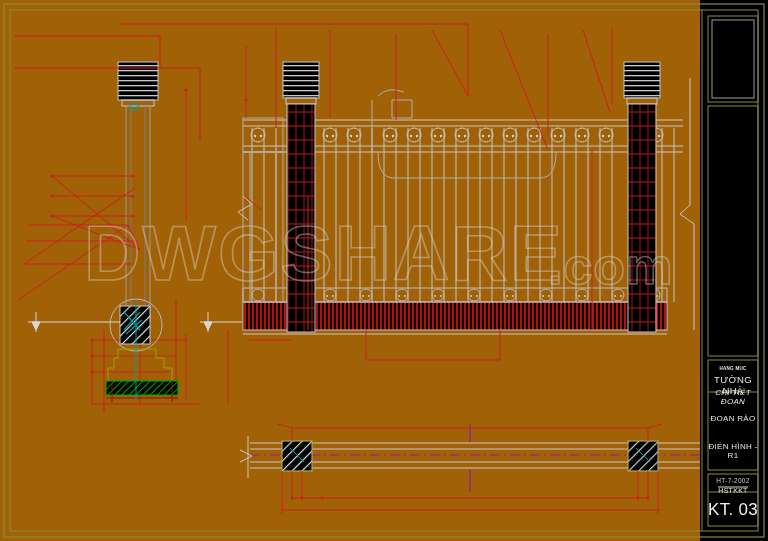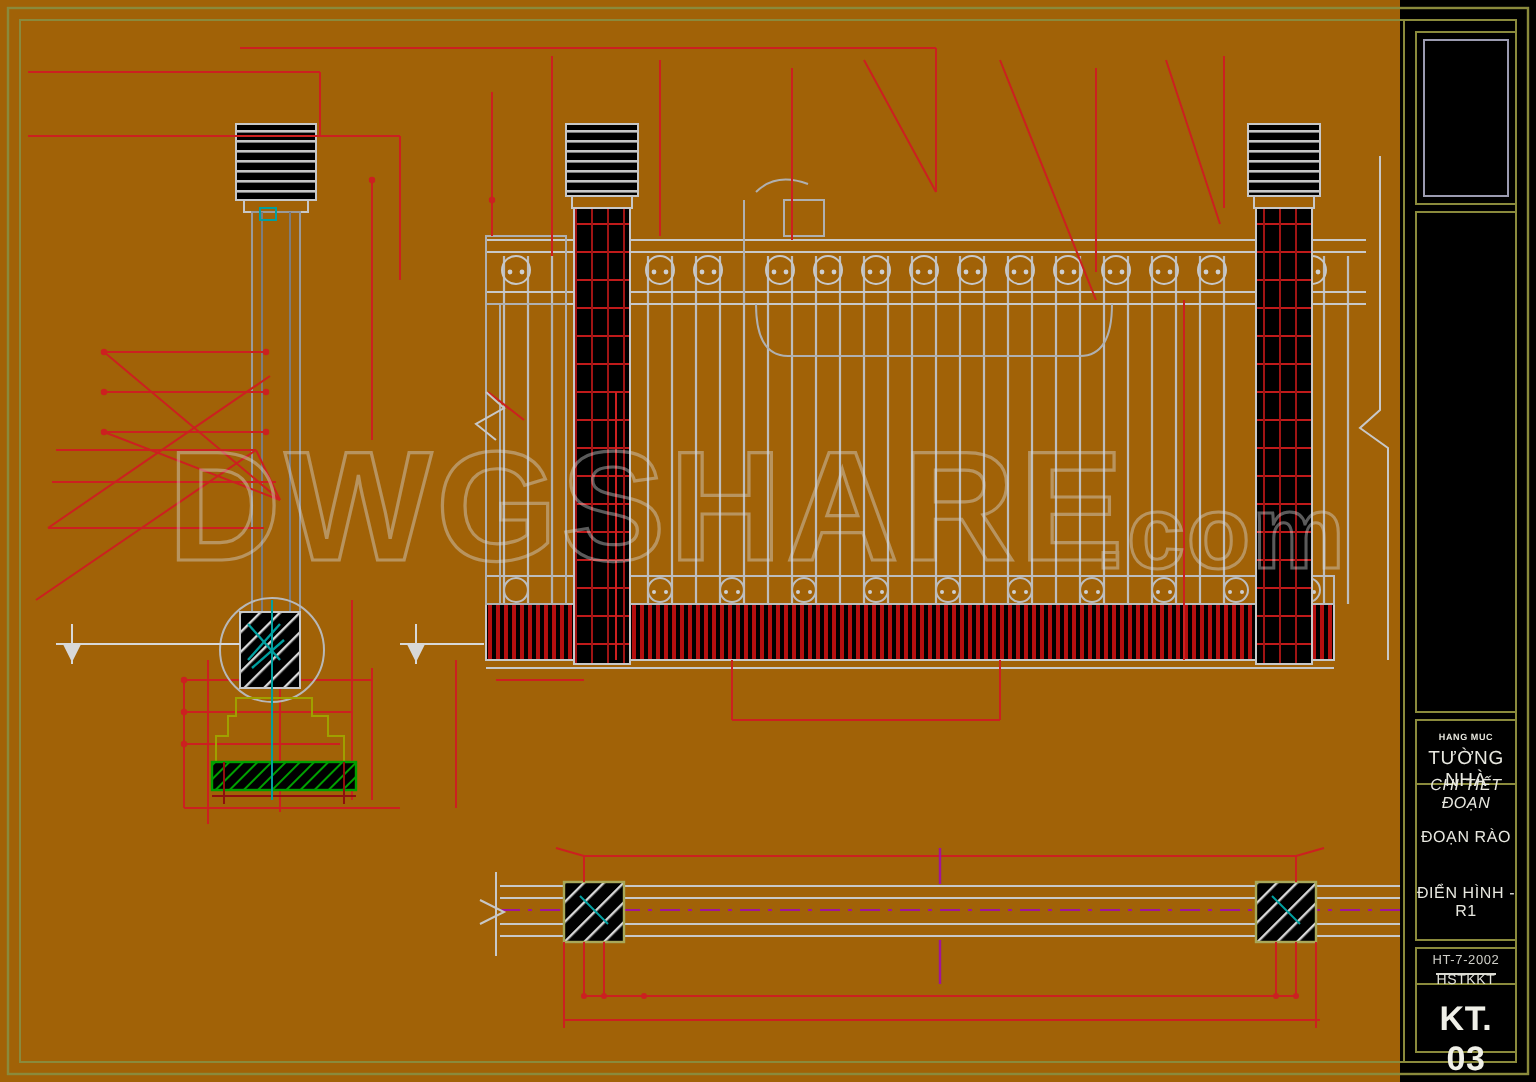--- a/index.html
+++ b/index.html
@@ -414,15 +414,15 @@
 <div class="tb-cell" style="left:708px;top:366px;width:50px;font-size:4.5px;font-weight:bold;">HANG MUC</div>
 
 <div class="tb-cell" style="left:708px;top:374px;width:50px;font-size:9.5px;">TƯỜNG NHÀ</div>
 
 <div class="tb-cell" style="left:706px;top:388px;width:54px;font-size:8px;font-style:italic;">CHI TIẾT ĐOẠN</div>
 <div class="tb-cell" style="left:706px;top:414px;width:54px;font-size:8px;">ĐOẠN RÀO</div>
 <div class="tb-cell" style="left:706px;top:428px;width:54px;font-size:8px;margin-top:14px;">ĐIỂN HÌNH - R1</div>
 
 <div class="tb-cell" style="left:708px;top:477px;width:50px;font-size:6.5px;color:#cfcfc8;">HT-7-2002</div>
 <div class="tb-cell" style="left:708px;top:487px;width:50px;font-size:7px;color:#e4e4dc;">HSTKKT</div>
-<div class="tb-cell" style="left:708px;top:500px;width:50px;font-size:17px;color:#f0f0e8;font-weight:bold;">KT. 03</div>
+<div class="tb-cell" style="left:708px;top:500px;width:50px;font-size:17px;color:#f0f0e8;">KT. 03</div>
 
 </div>
 
 </body></html>

